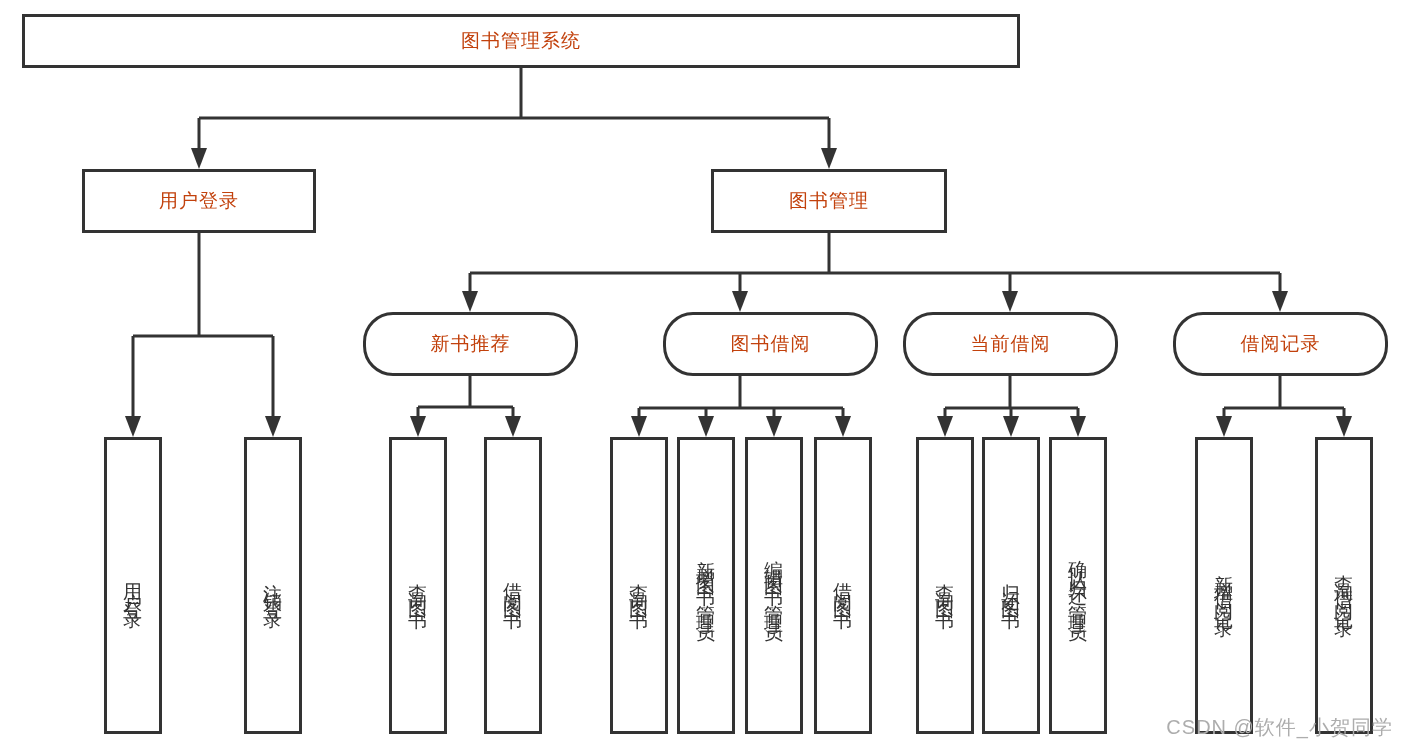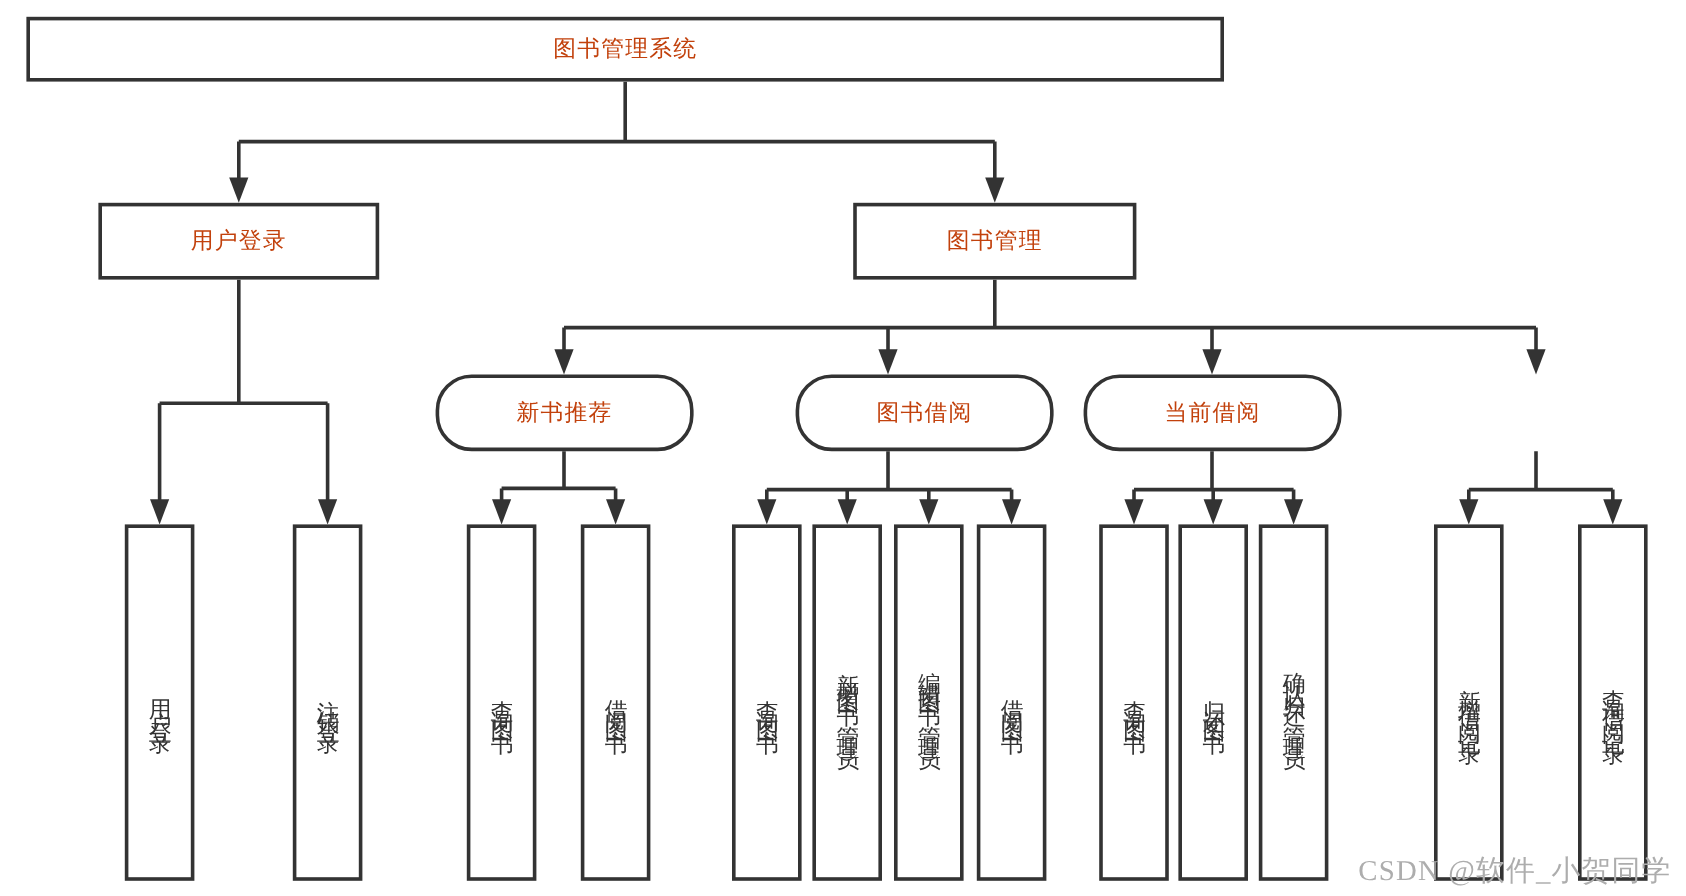--- a/index.html
+++ b/index.html
@@ -62,24 +62,23 @@
     font-size: 19px;
     letter-spacing: 9px;
     line-height: 1;
     white-space: nowrap;
   }
   .watermark {
     position: absolute;
     right: 12px;
     bottom: 6px;
     color: #adadad;
-    font-size: 24px;
+    font-size: 20px;
     letter-spacing: 1px;
     z-index: 3;
-    font-family: Liberation Serif, serif;
   }
 </style>
 </head>
 <body>
 
 <div class="canvas">
 
   <svg class="connectors" viewBox="0 0 1405 747" xmlns="http://www.w3.org/2000/svg">
     <g stroke="#333333" stroke-width="3" fill="none">
 
@@ -140,20 +139,23 @@
 
   <div class="node l3 p1">
     <span>新书推荐</span>
   </div>
   <div class="node l3 p2">
     <span>图书借阅</span>
   </div>
   <div class="node l3 p3">
     <span>当前借阅</span>
   </div>
+  <div class="node l3 p4">
+    <span>借阅记录</span>
+  </div>
 
   <div class="leaf" style="left:104px">
     <span class="vtext">用户登录</span>
   </div>
   <div class="leaf" style="left:244px">
     <span class="vtext">注销登录</span>
   </div>
 
   <div class="leaf" style="left:389px">
     <span class="vtext">查询图书</span>

